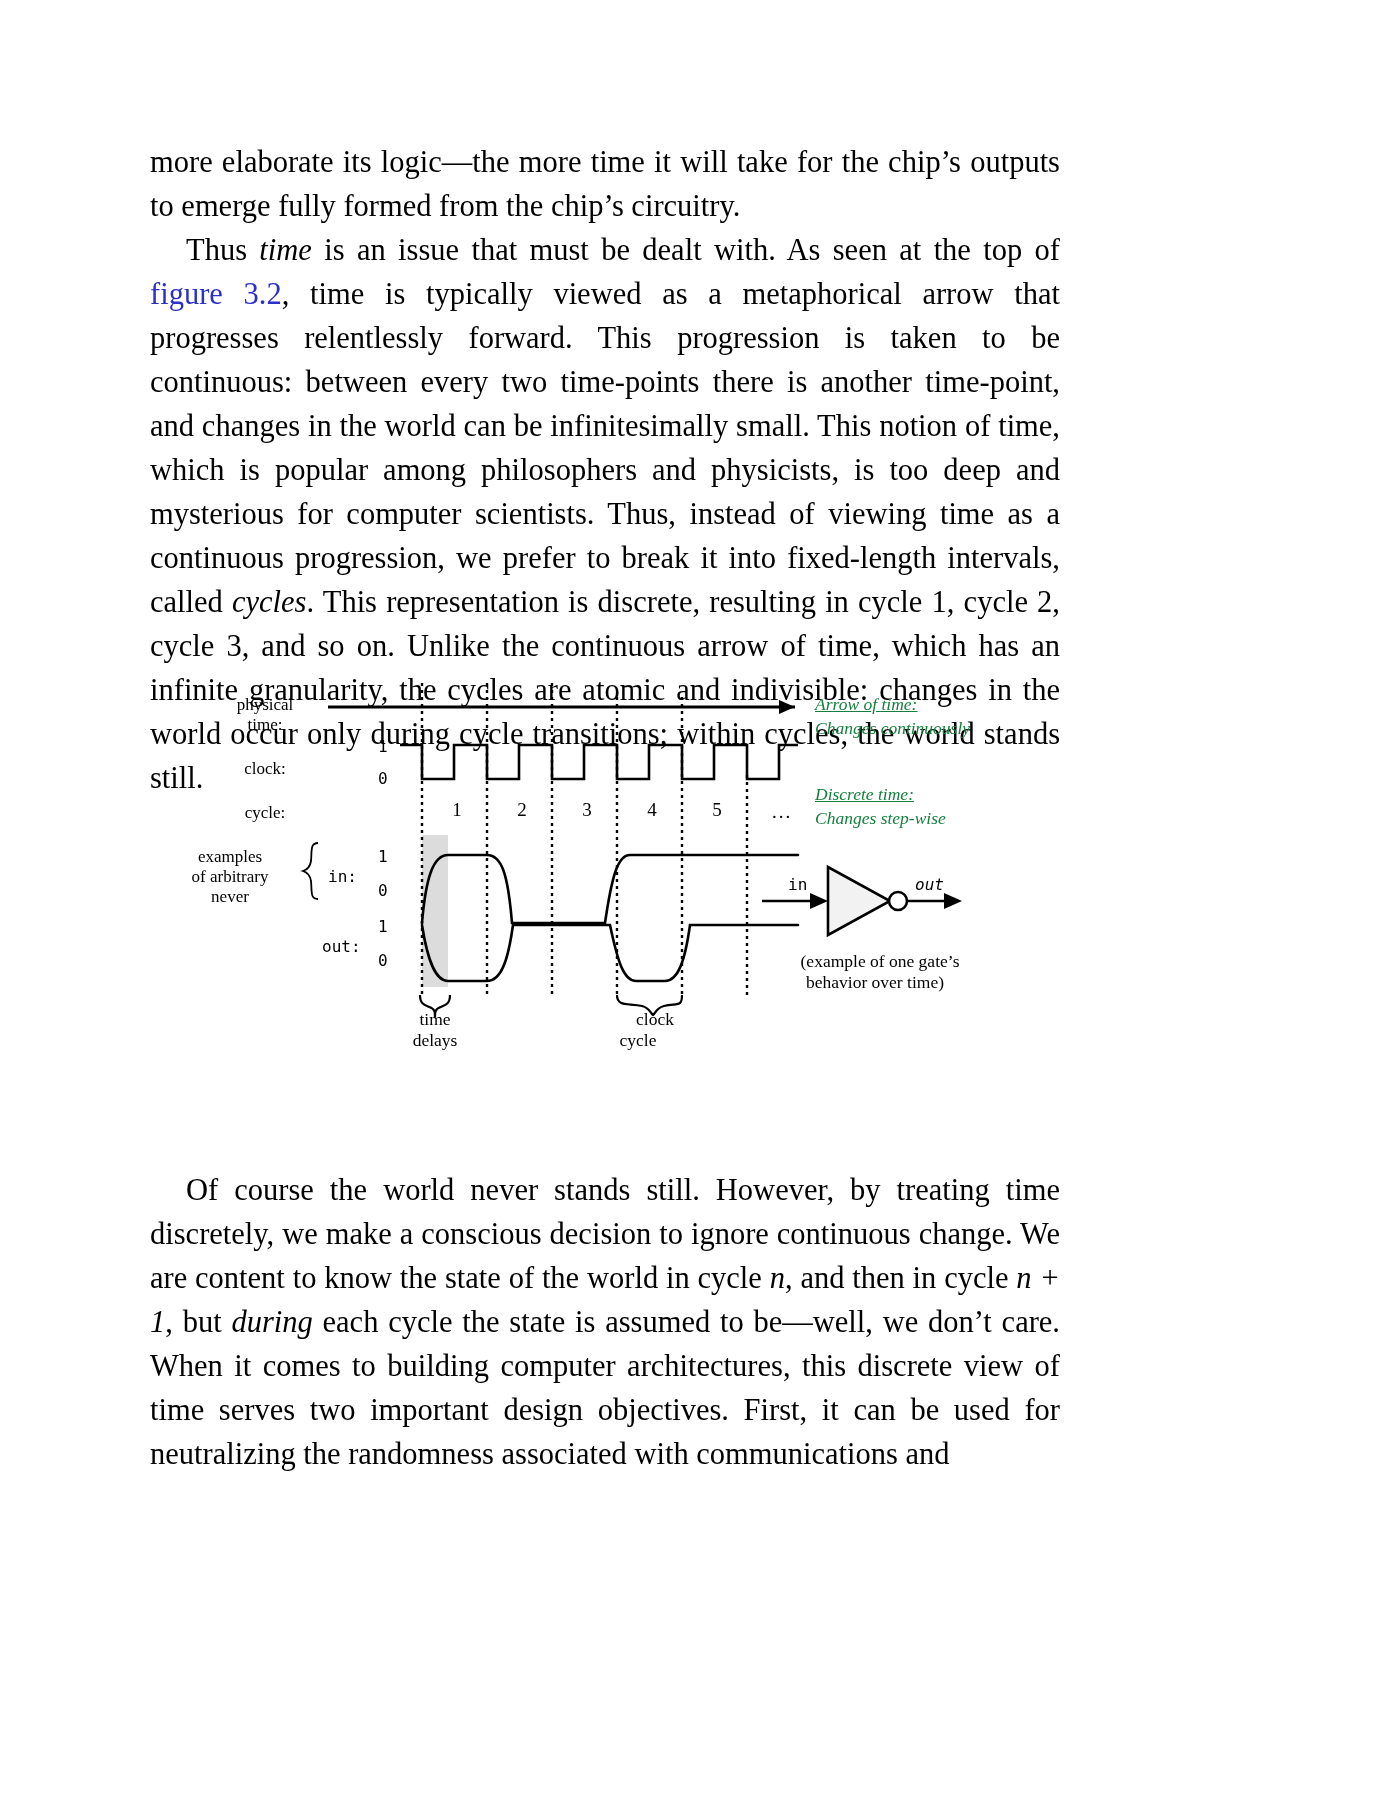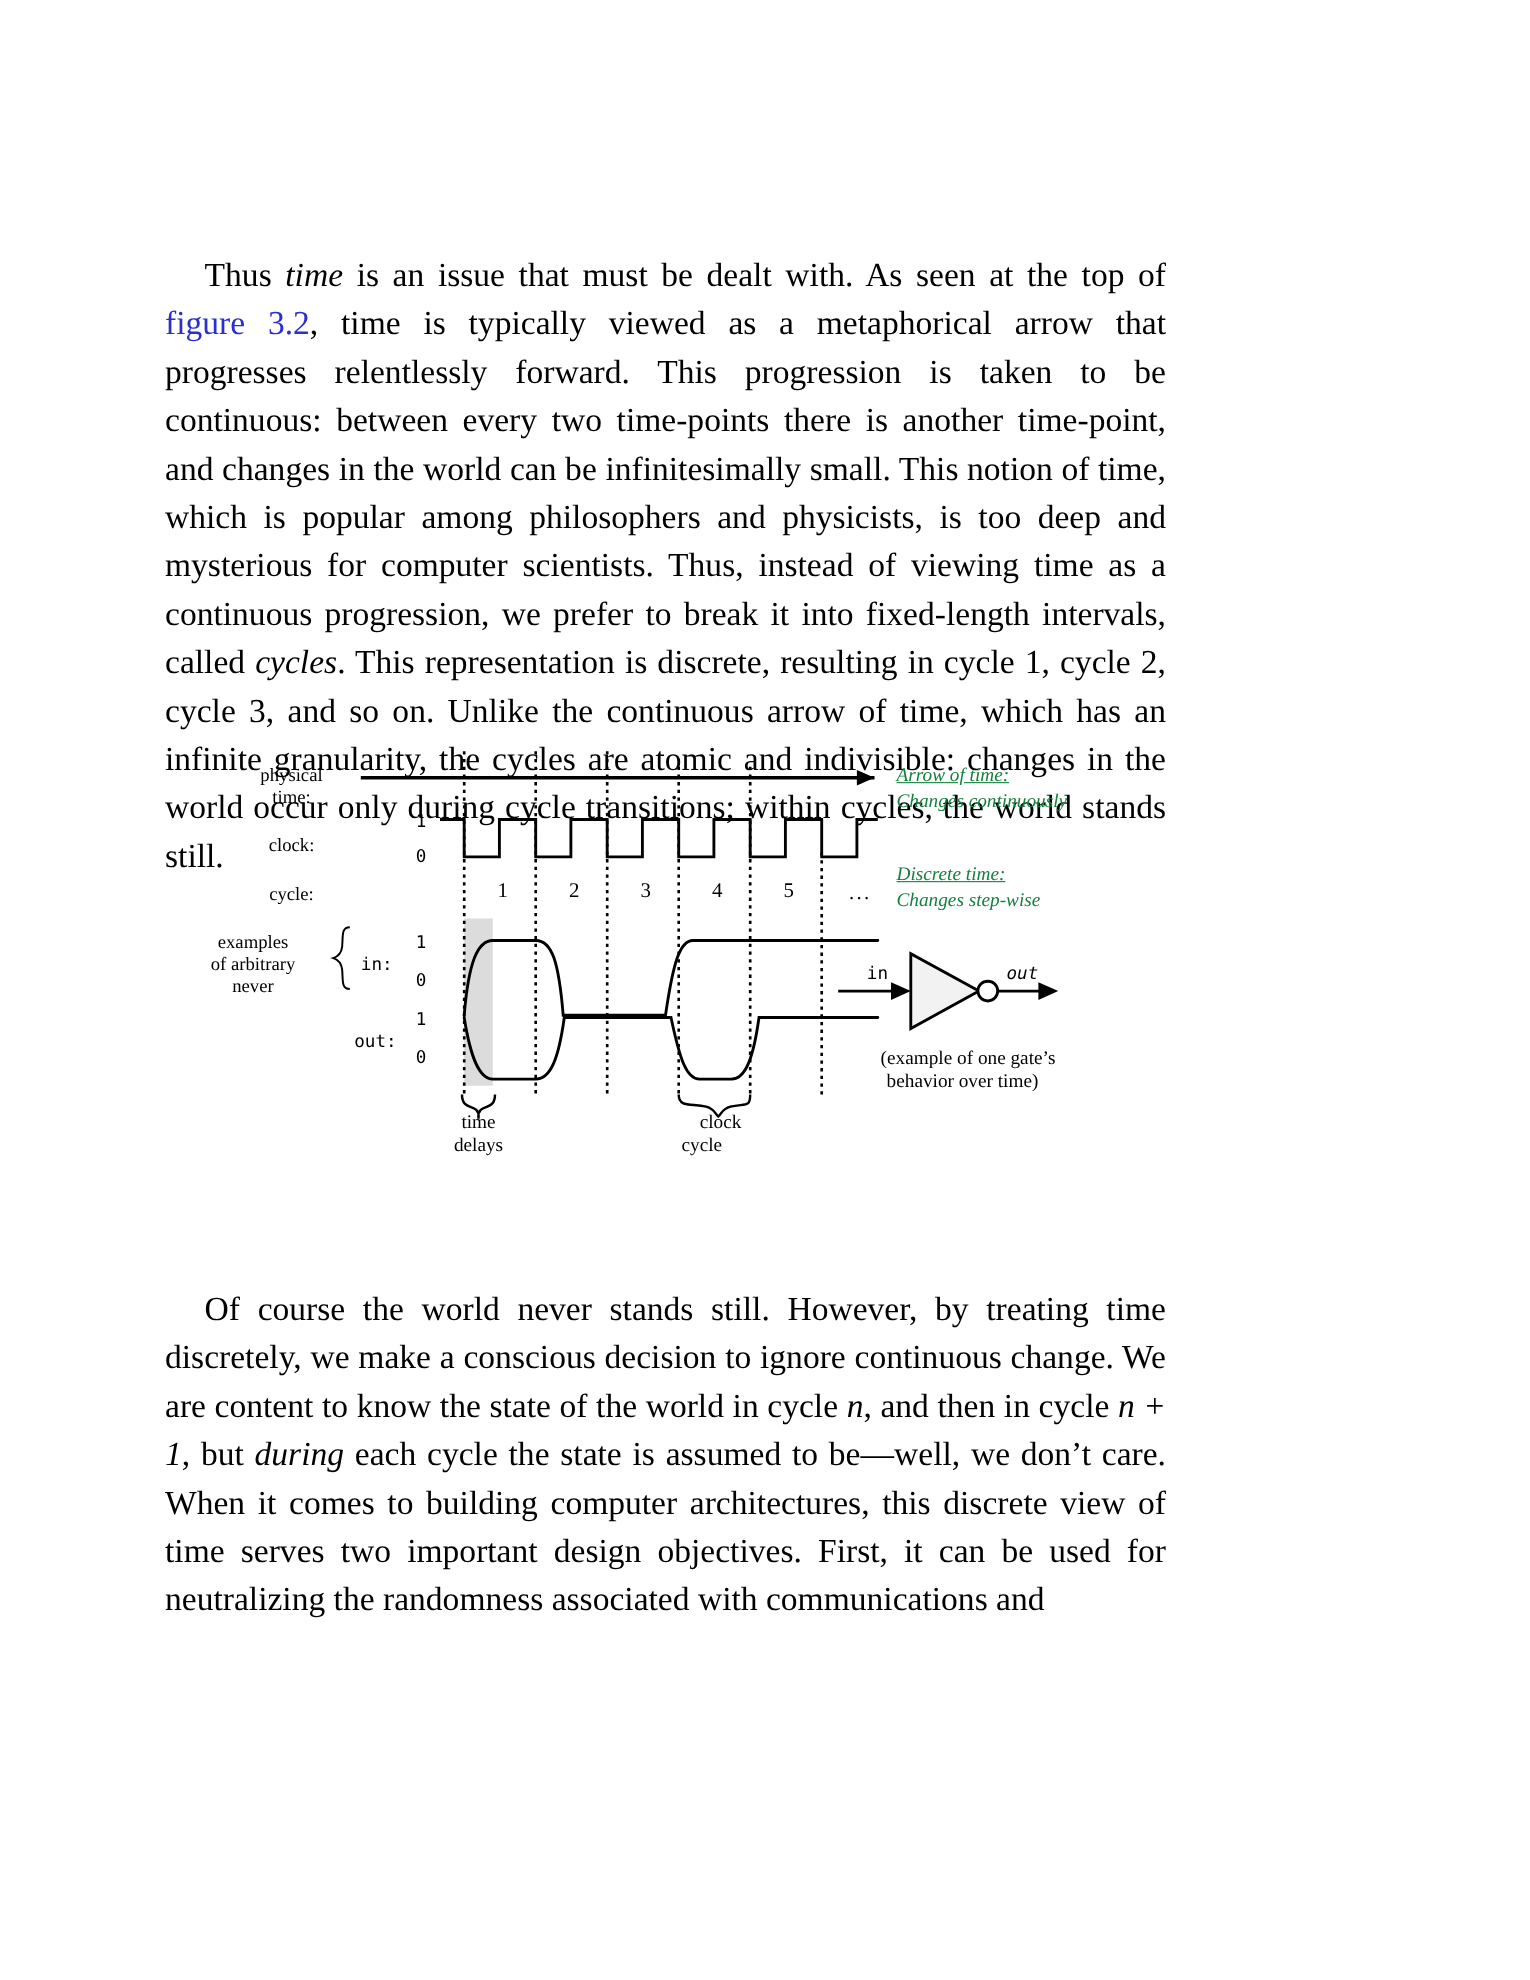--- a/index.html
+++ b/index.html
@@ -104,20 +104,25 @@
     text-align: left;
   }
   #caption .capnum { color: #2a30c8; font-weight: bold; }
   #caption .capgap { display:inline-block; width: 16px; }
 </style>
 </head>
 <body>
 
 <div class="page">
 
+  <div class="textcol" style="top:140px;">
+    <p class="body">
+      <span>more elaborate its logic—the more time it will take for the chip’s outputs to emerge fully formed from the chip’s circuitry.</span>
+    </p>
+  </div>
 
   <div class="textcol" style="top:228px;">
     <p class="body indent"><span>Thus </span><span class="ital">time</span><span> is an issue that must be dealt with. As seen at the top of </span><span class="figref">figure 3.2</span><span>, time is typically viewed as a metaphorical arrow that progresses relentlessly forward. This progression is taken to be continuous: between every two time-points there is another time-point, and changes in the world can be infinitesimally small. This notion of time, which is popular among philosophers and physicists, is too deep and mysterious for computer scientists. Thus, instead of viewing time as a continuous progression, we prefer to break it into fixed-length intervals, called </span><span class="ital">cycles</span><span>. This representation is discrete, resulting in cycle 1, cycle 2, cycle 3, and so on. Unlike the continuous arrow of time, which has an infinite granularity, the cycles are atomic and indivisible: changes in the world occur only during cycle transitions; within cycles, the world stands still.</span></p>
   </div>
 
   <div id="figure">
 
     <div class="fig-label right" style="left:60px; top:20px; width:110px;">physical</div>
     <div class="fig-label right" style="left:60px; top:40px; width:110px;">time:</div>
 

